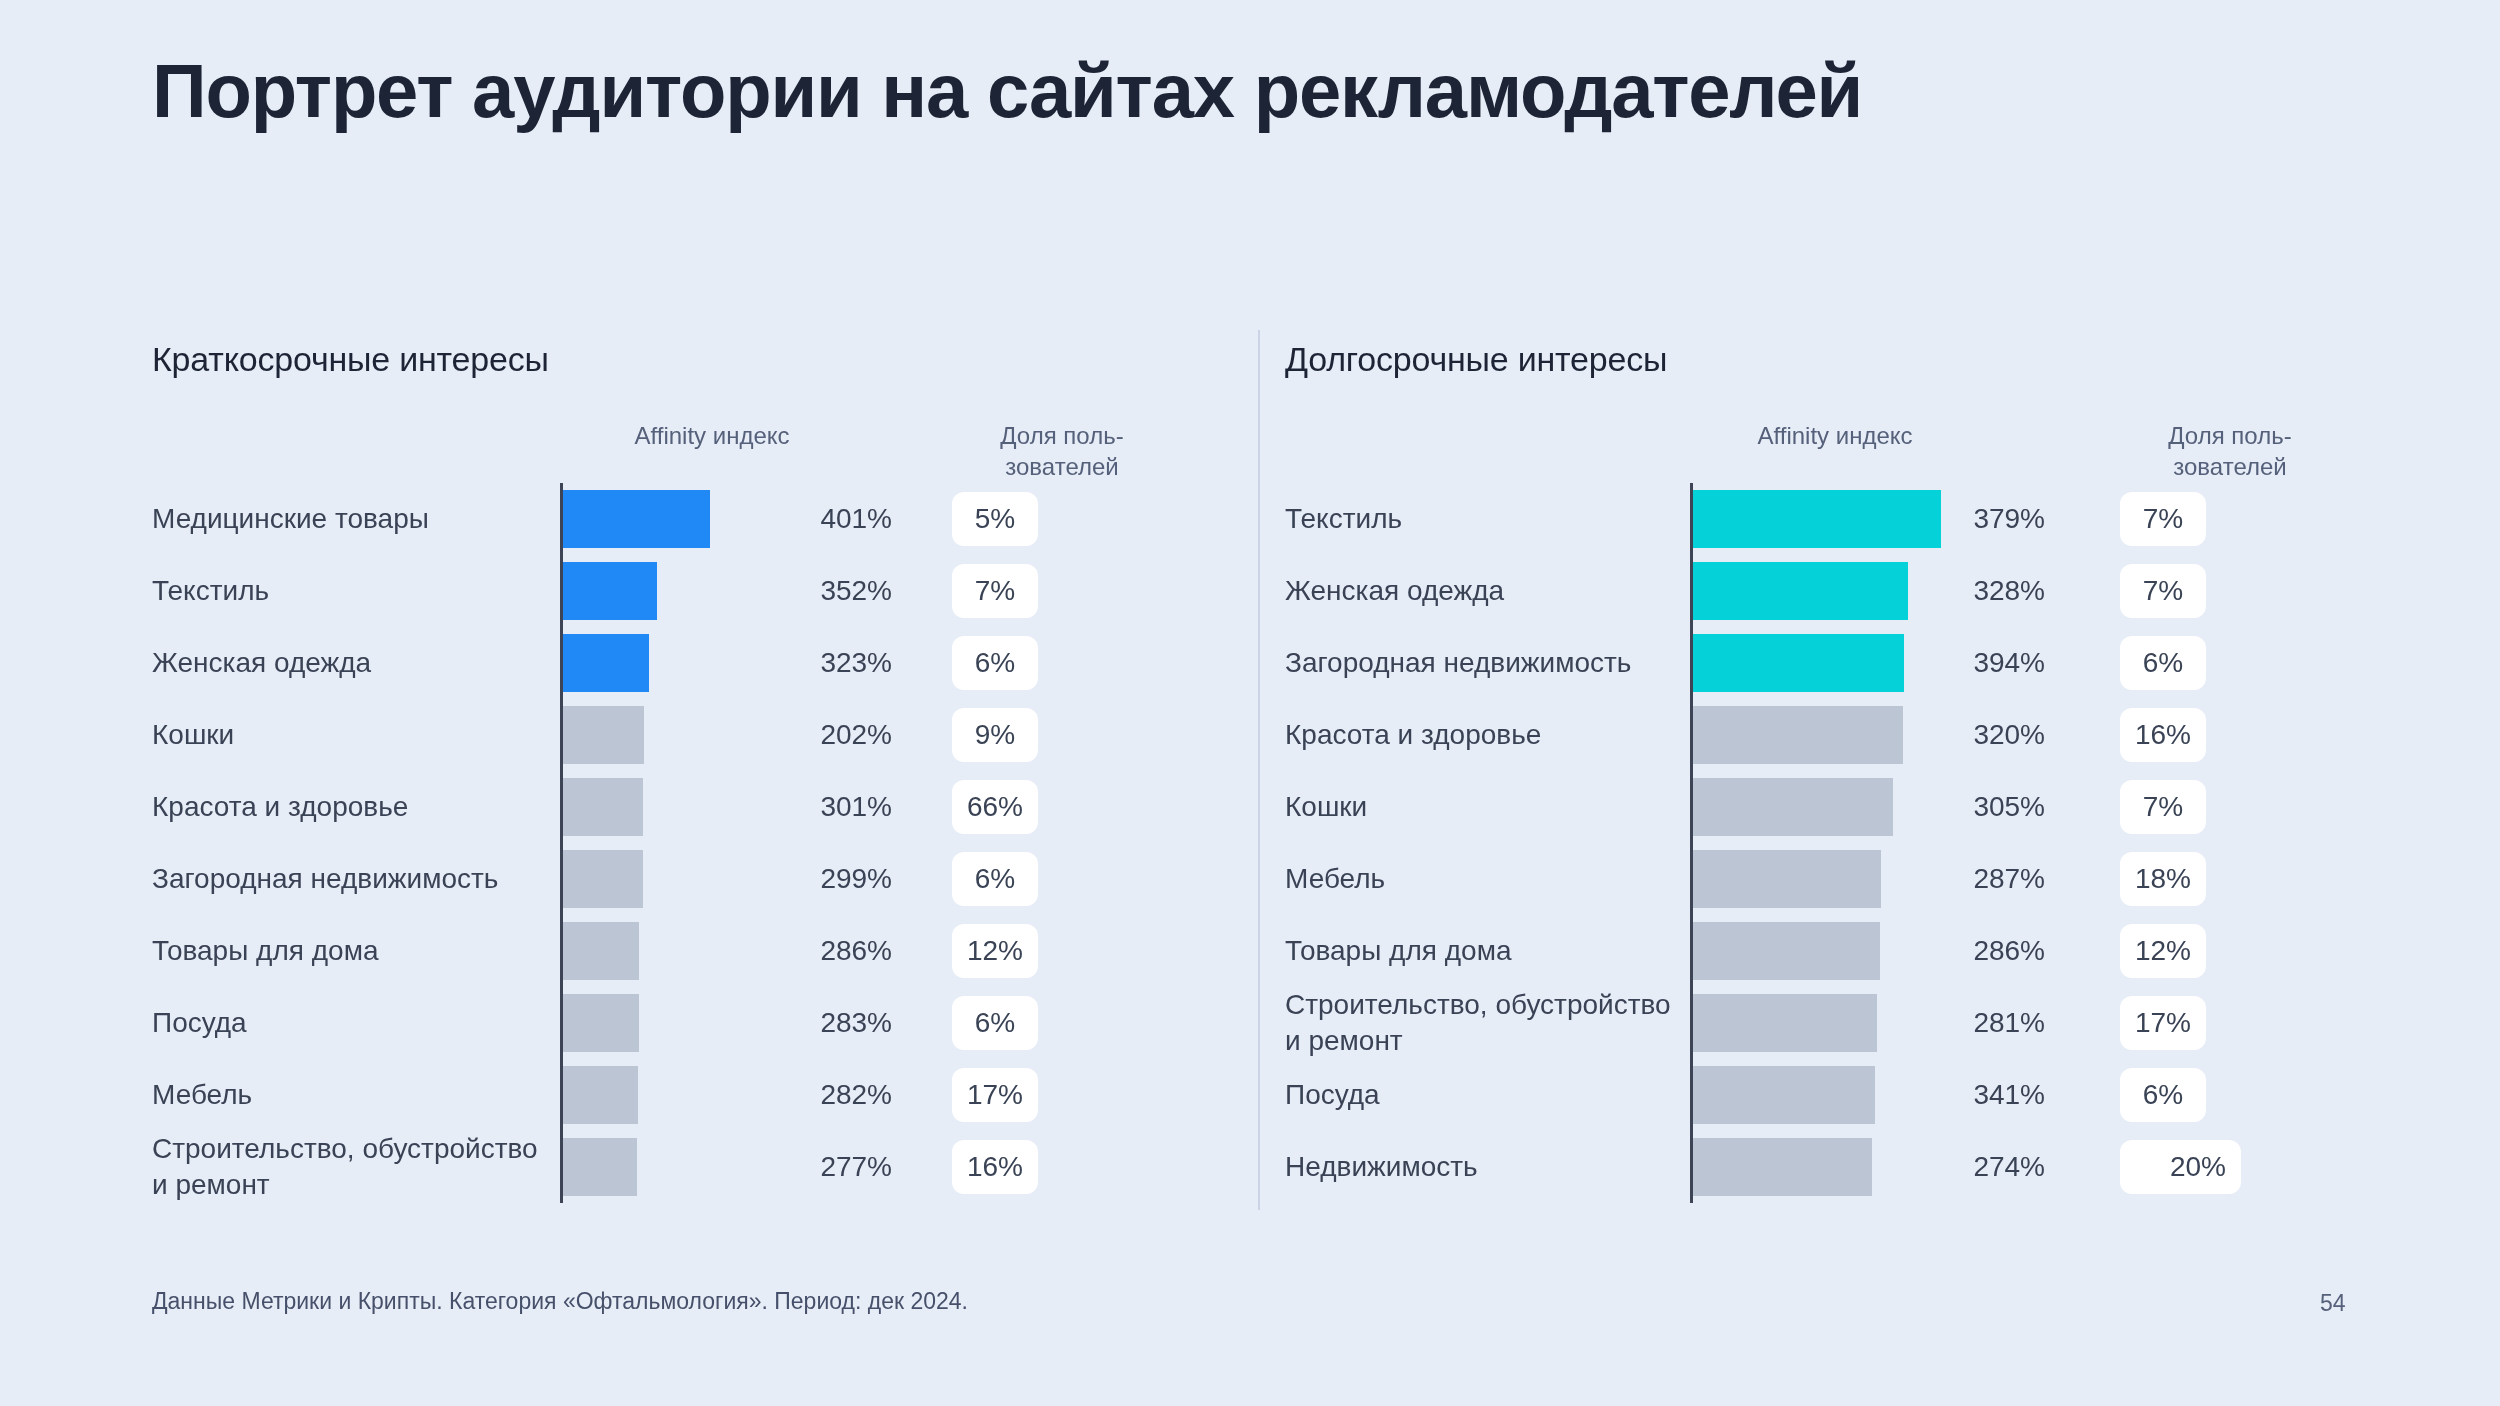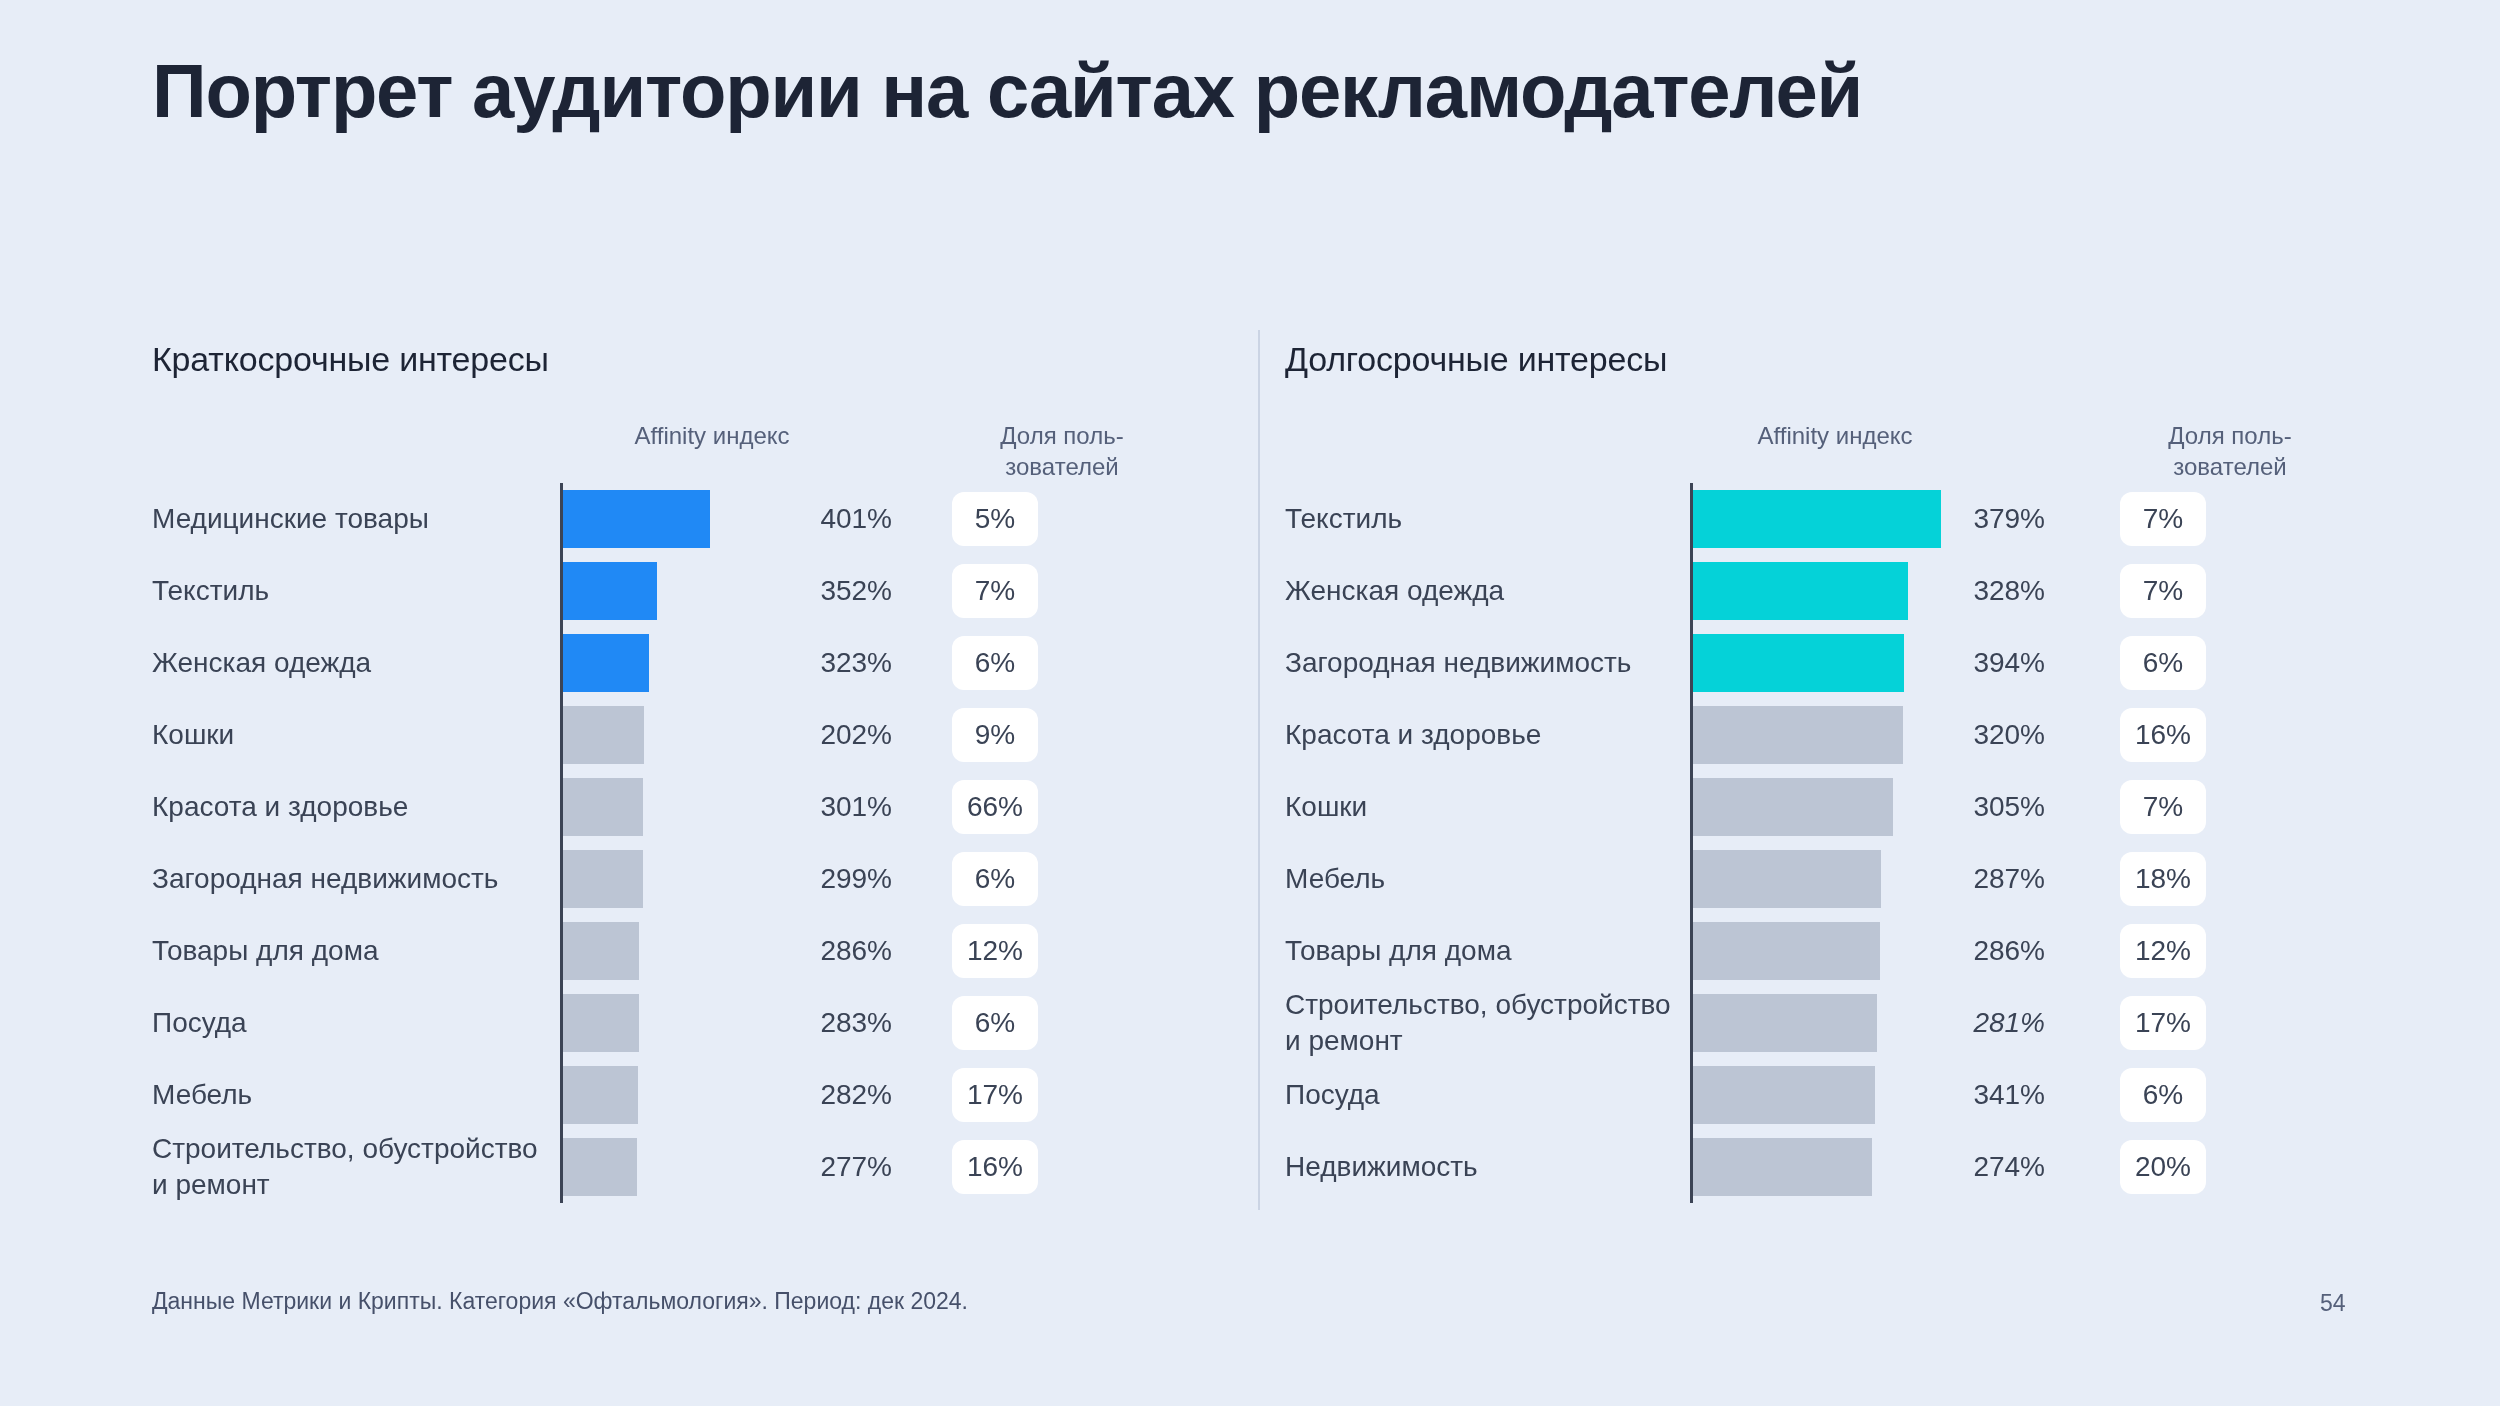--- a/index.html
+++ b/index.html
@@ -213,34 +213,34 @@
         </div>
         <div class="row" style="height: 72px;">
           <div class="label" style="width: 390px;">Товары для дома</div>
           <div class="bar" style="left: 408px; width: 187px; background: rgb(188, 197, 212);"></div>
           <div class="value" style="left: 600px; width: 160px;">286%</div>
           <div class="chip" style="left: 835px;">12%</div>
         </div>
         <div class="row" style="height: 72px;">
           <div class="label" style="width: 390px;">Строительство, обустройство и ремонт</div>
           <div class="bar" style="left: 408px; width: 184px; background: rgb(188, 197, 212);"></div>
-          <div class="value" style="left: 600px; width: 160px; font-style: italic;">281%</div>
+          <div class="value" style="left: 600px; width: 160px;">281%</div>
           <div class="chip" style="left: 835px;">17%</div>
         </div>
         <div class="row" style="height: 72px;">
           <div class="label" style="width: 390px;">Посуда</div>
           <div class="bar" style="left: 408px; width: 182px; background: rgb(188, 197, 212);"></div>
           <div class="value" style="left: 600px; width: 160px;">341%</div>
           <div class="chip" style="left: 835px;">6%</div>
         </div>
         <div class="row" style="height: 72px;">
           <div class="label" style="width: 390px;">Недвижимость</div>
           <div class="bar" style="left: 408px; width: 179px; background: rgb(188, 197, 212);"></div>
           <div class="value" style="left: 600px; width: 160px;">274%</div>
-          <div class="chip" style="left: 835px;">20%</div>
+          <div class="chip" style="left: 835px; padding-left: 35px;">20%</div>
         </div>
       </div>
   </div>
 
   <div class="footer">Данные Метрики и Крипты. Категория «Офтальмология». Период: дек 2024.</div>
   <div class="pageno">54</div>
 
 </div>
 
 </body></html>

